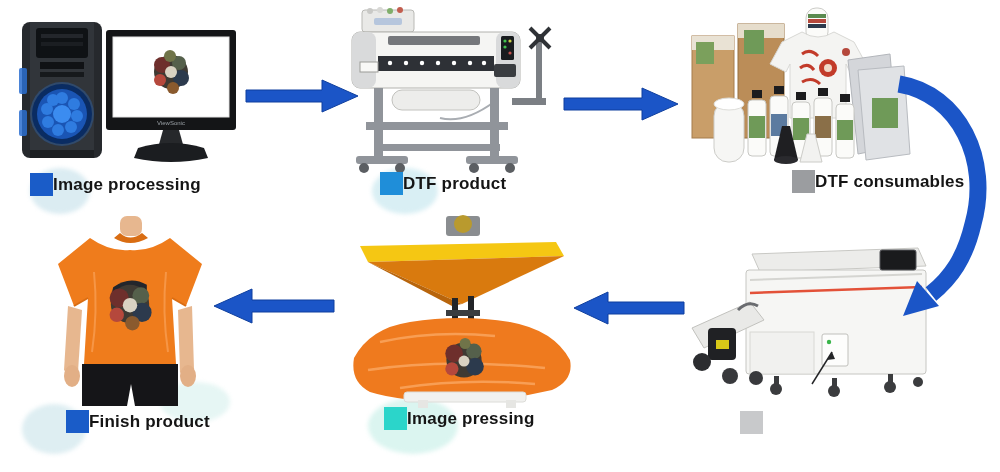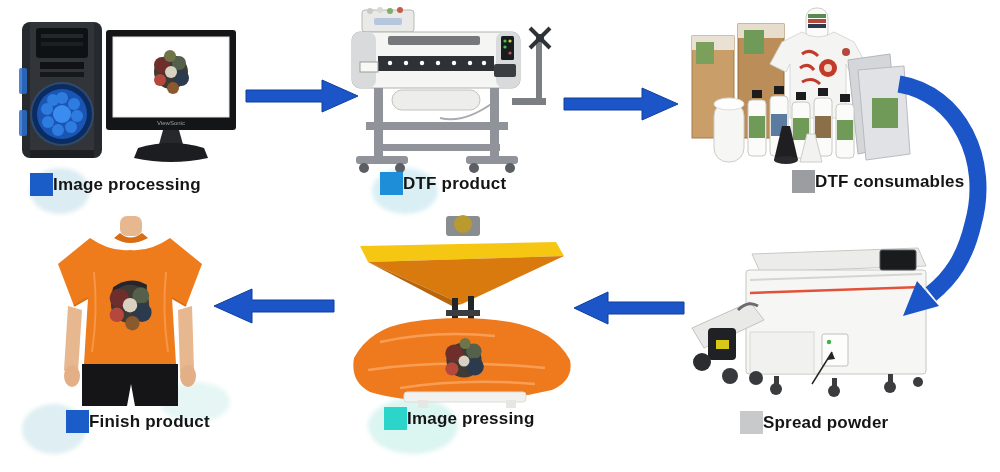--- a/index.html
+++ b/index.html
@@ -354,16 +354,15 @@
     <span>Finish product</span>
   </div>
 
   <div class="step-label" style="left:384px;top:407px;">
     <span class="bullet" style="background: rgb(43, 213, 202);"></span>
     <span>Image pressing</span>
   </div>
 
   <div class="step-label" style="left:740px;top:411px;">
     <span class="bullet" style="background: rgb(200, 201, 203);"></span>
-    <span>Spread powder</span>
   </div>
 
 </div>
 
 </body></html>

